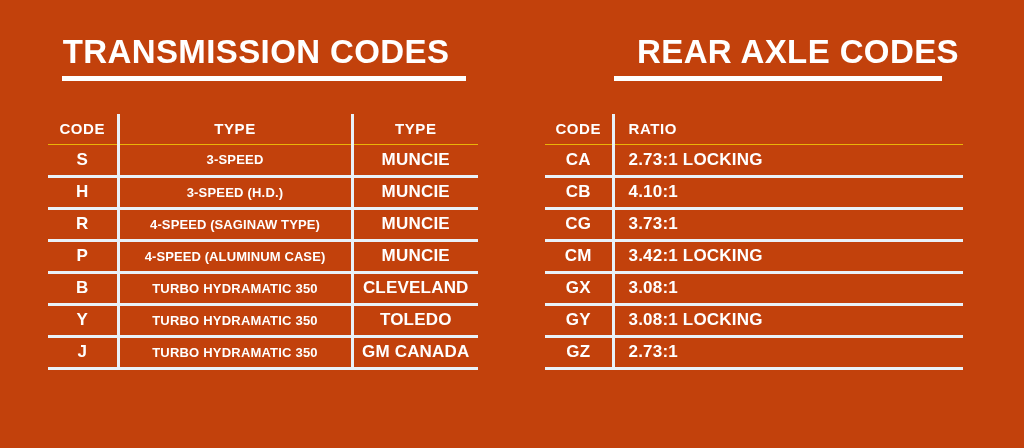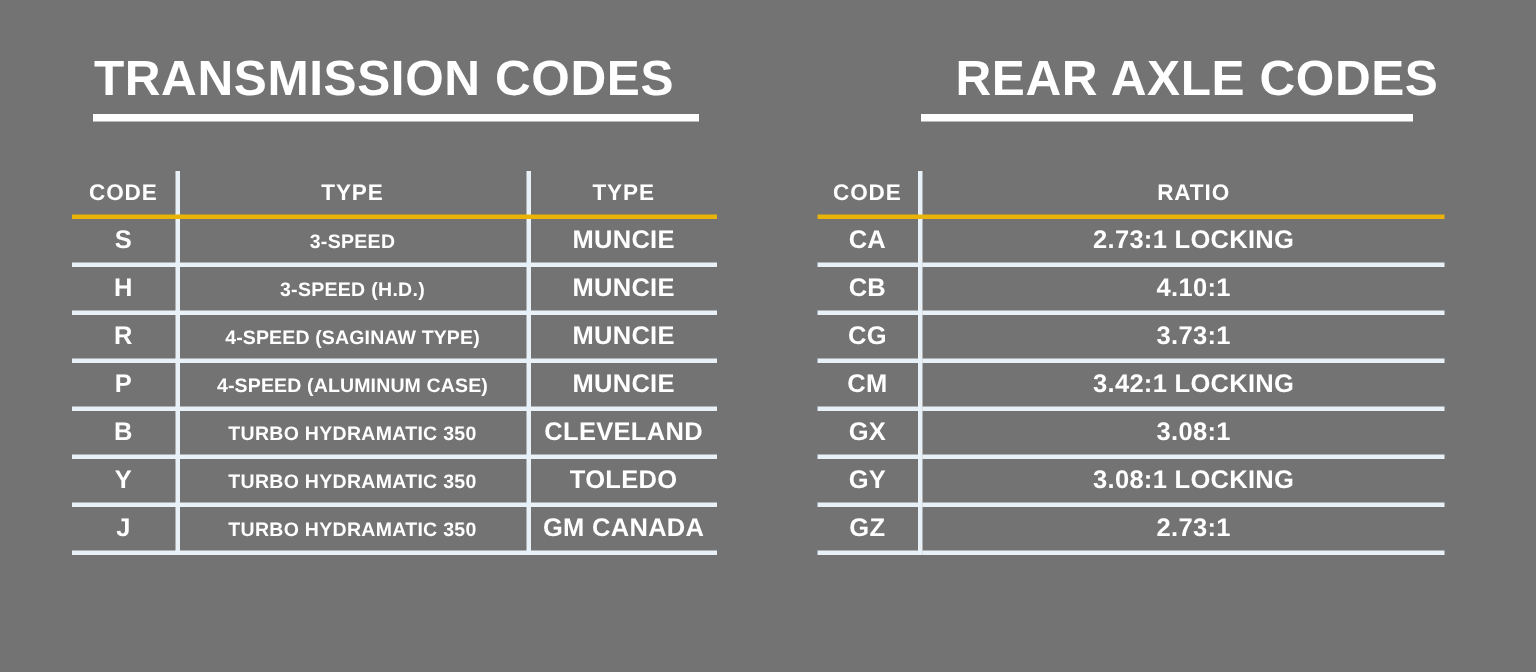--- a/index.html
+++ b/index.html
@@ -10,21 +10,21 @@
     width: 1024px;
     height: 448px;
     background: #0f5c9c;
     font-family: "Liberation Sans", sans-serif;
     overflow: hidden;
   }
   .page {
     position: relative;
     width: 1024px;
     height: 448px;
-    background: #737373;
+    background: #c2410c;
   }
 
   
   .panel {
     position: absolute;
     top: 0;
   }
   .panel-transmission { left: 0;   width: 512px; }
   .panel-axle        { left: 512px; width: 512px; }
 
@@ -73,39 +73,39 @@
   table.codes th {
     font-size: 15px;
     letter-spacing: 0.6px;
     height: 30px;
   }
   table.codes td {
     font-size: 17px;
     letter-spacing: 0.2px;
   }
   
-  table.codes tr.hdr th { border-bottom: 3px solid #eab308; }
+  table.codes tr.hdr th { border-bottom: 1px solid #eab308; }
   table.codes tr.row td { border-bottom: 3px solid #e9f1f8; }
   
   table.codes .divider-right { border-right: 3px solid #e9f1f8; }
 
   
   #transmission-table { left: 48px; top: 114px; width: 430px; }
   #transmission-table col.c-code  { width: 70px; }
   #transmission-table col.c-type  { width: 234px; }
   #transmission-table col.c-plant { width: 126px; }
   #transmission-table td.type-small { font-size: 13.5px; letter-spacing: 0.1px; }
   #transmission-table td.cell-type { font-size: 13px; margin-top: 12px; }
 
   
   #axle-table { left: 545px; top: 114px; width: 418px; }
   #axle-table col.c-code  { width: 68px; }
   #axle-table col.c-ratio { width: 350px; }
   #axle-table th.th-ratio, #axle-table td.cell-ratio {
-    text-align: center;
+    text-align: left;
     padding-left: 14px;
   }
 </style>
 </head>
 <body>
 
 <div class="page">
 
   <section class="panel panel-transmission">
 

